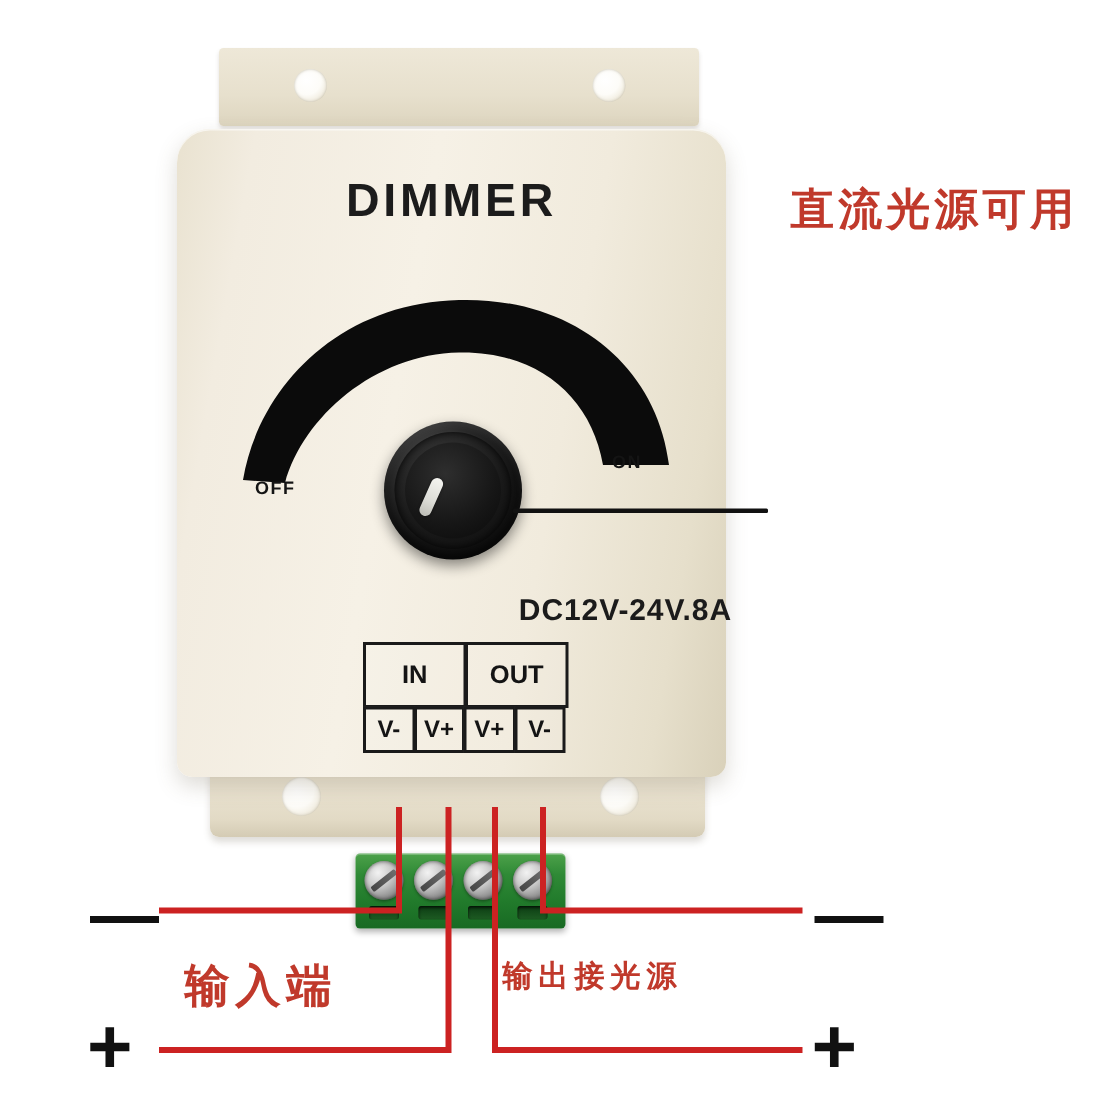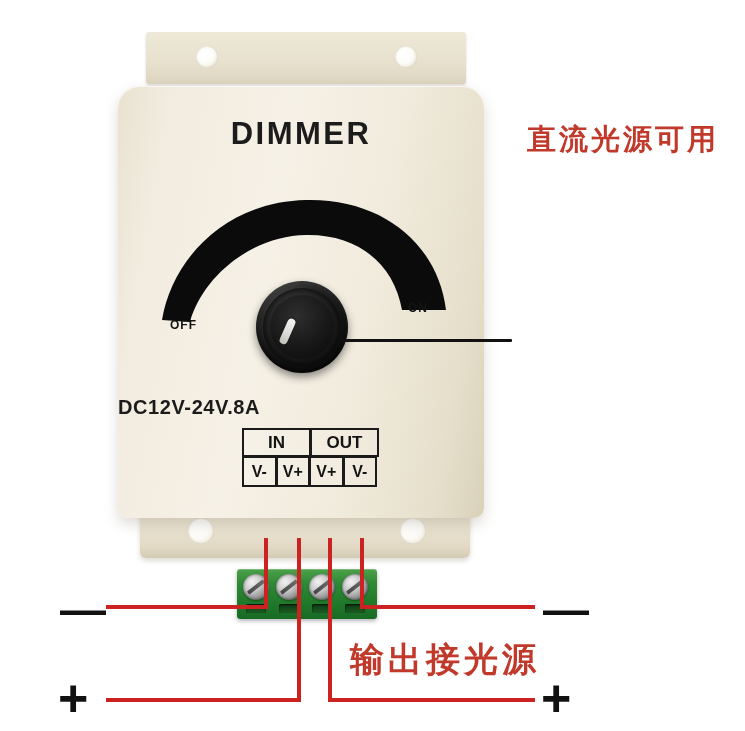--- a/index.html
+++ b/index.html
@@ -86,35 +86,35 @@
   .sidelabel{font-size:12px;font-weight:700;color:#141414;letter-spacing:1px;}
   #label-off{left:52px;top:232px;}
   #label-on{left:290px;top:215px;}
 
   #pointer-line{
     left:224px;top:253px;width:170px;height:3px;
     background:#111;border-radius:1px;
   }
 
   #rating{
-    left:0;top:310px;width:370px;text-align:left;
+    left:0;top:310px;width:370px;text-align:right;
     font-size:20px;font-weight:700;color:#1b1b1b;letter-spacing:.6px;
   }
 
   
   #table{left:125px;top:343px;width:138px;height:62px;}
   .trow{display:flex;width:100%;}
   .tcell{
     border:2px solid #1a1a1a;margin:-1px 0 0 -1px;
     display:flex;align-items:center;justify-content:center;
     font-size:17px;font-weight:700;color:#141414;
     background:rgba(255,255,255,.08);
     box-sizing:border-box;
   }
-  #tr-head .tcell{height:29px;width:50%;}
+  #tr-head .tcell{height:44px;width:50%;}
   #tr-body .tcell{height:31px;width:25%;font-size:16px;}
 
   
   #terminal{
     left:119px;top:483px;width:140px;height:50px;
     background:linear-gradient(180deg,#4da14a 0%,#2f8a36 28%,#217a2b 65%,#186a23 100%);
     border-radius:3px;
     box-shadow:0 2px 4px rgba(0,0,0,.3), inset 0 1px 0 rgba(255,255,255,.25);
   }
   .screw{
@@ -140,21 +140,21 @@
   .sym-minus{font-size:46px;}
   .sym-plus{font-size:52px;}
 
   .cn{
     position:absolute;color:#c0392b;
     font-family:Liberation Sans, sans-serif;
     font-weight:700;
   }
   #cn-top{left:527px;top:120px;font-size:29px;letter-spacing:3px;color:#c0392b;}
   #cn-in{left:123px;top:637px;font-size:30px;letter-spacing:4px;}
-  #cn-out{left:350px;top:637px;font-size:34px;letter-spacing:4px;}
+  #cn-out{left:335px;top:637px;font-size:20px;letter-spacing:4px;}
 </style>
 </head>
 <body>
 
 <div id="stage">
 
   <div class="abs" id="device">
 
     <div class="bracket" id="bracket-top"></div>
     <div class="mhole" id="hole-tl"></div>
@@ -232,15 +232,16 @@
       <path d="M362 540 L362 607 L533 607"></path>
     </g>
   </svg>
 
   <div class="sym sym-minus" style="left:60px;top:586px">—</div>
   <div class="sym sym-plus" style="left:58px;top:672px">+</div>
   <div class="sym sym-minus" style="left:543px;top:586px">—</div>
   <div class="sym sym-plus" style="left:541px;top:672px">+</div>
 
   <div class="cn" id="cn-top">直流光源可用</div>
+  <div class="cn" id="cn-in">输入端</div>
   <div class="cn" id="cn-out">输出接光源</div>
 
 </div>
 
 </body></html>

